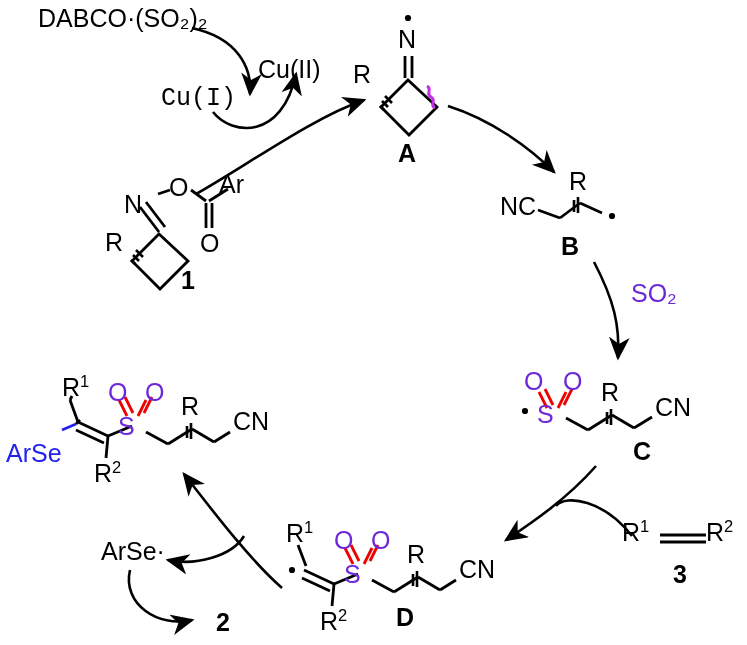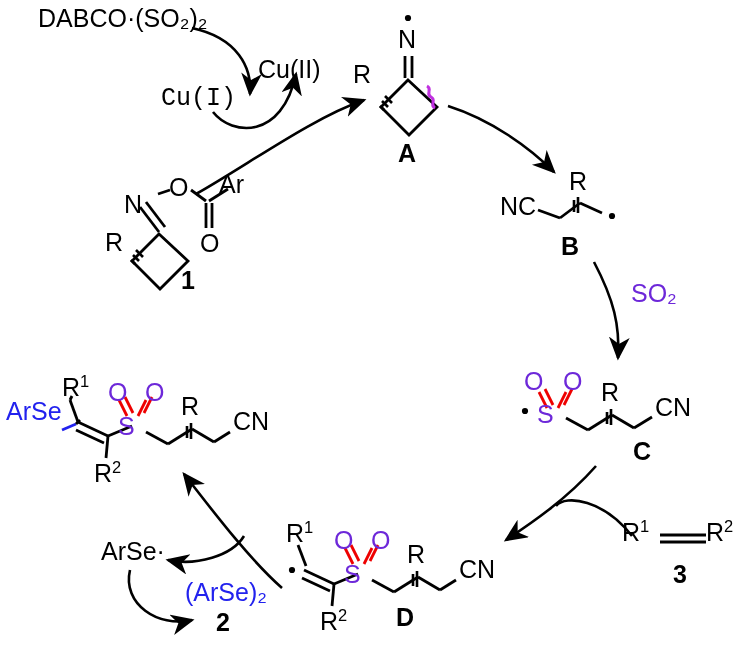--- a/index.html
+++ b/index.html
@@ -336,34 +336,31 @@
   <div class="lbl chem" style="left:706px;top:517px;">
     <span>R</span><sup>2</sup>
   </div>
   <div class="lbl tag" style="left:673px;top:560px;">
     <span>3</span>
   </div>
 
   <div class="lbl chem" style="left:101px;top:537px;">
     <span>ArSe·</span>
   </div>
-  <div class="lbl chem blue" style="left:185px;top:578px;">
-    <span>(ArSe)₂</span>
-  </div>
   <div class="lbl tag" style="left:216px;top:608px;">
     <span>2</span>
   </div>
 
   <div class="lbl chem" style="left:62px;top:372px;">
     <span>R</span><sup>1</sup>
   </div>
   <div class="lbl chem" style="left:94px;top:458px;">
     <span>R</span><sup>2</sup>
   </div>
-  <div class="lbl chem blue" style="left:6px;top:397px;text-align:center;">
+  <div class="lbl chem blue" style="left:6px;top:439px;text-align:center;">
     <span>ArSe</span>
   </div>
   <div class="lbl chem red" style="left:108px;top:378px;">
     <span>O</span>
   </div>
   <div class="lbl chem red" style="left:145px;top:378px;">
     <span>O</span>
   </div>
   <div class="lbl chem red" style="left:118px;top:412px;">
     <span>S</span>

